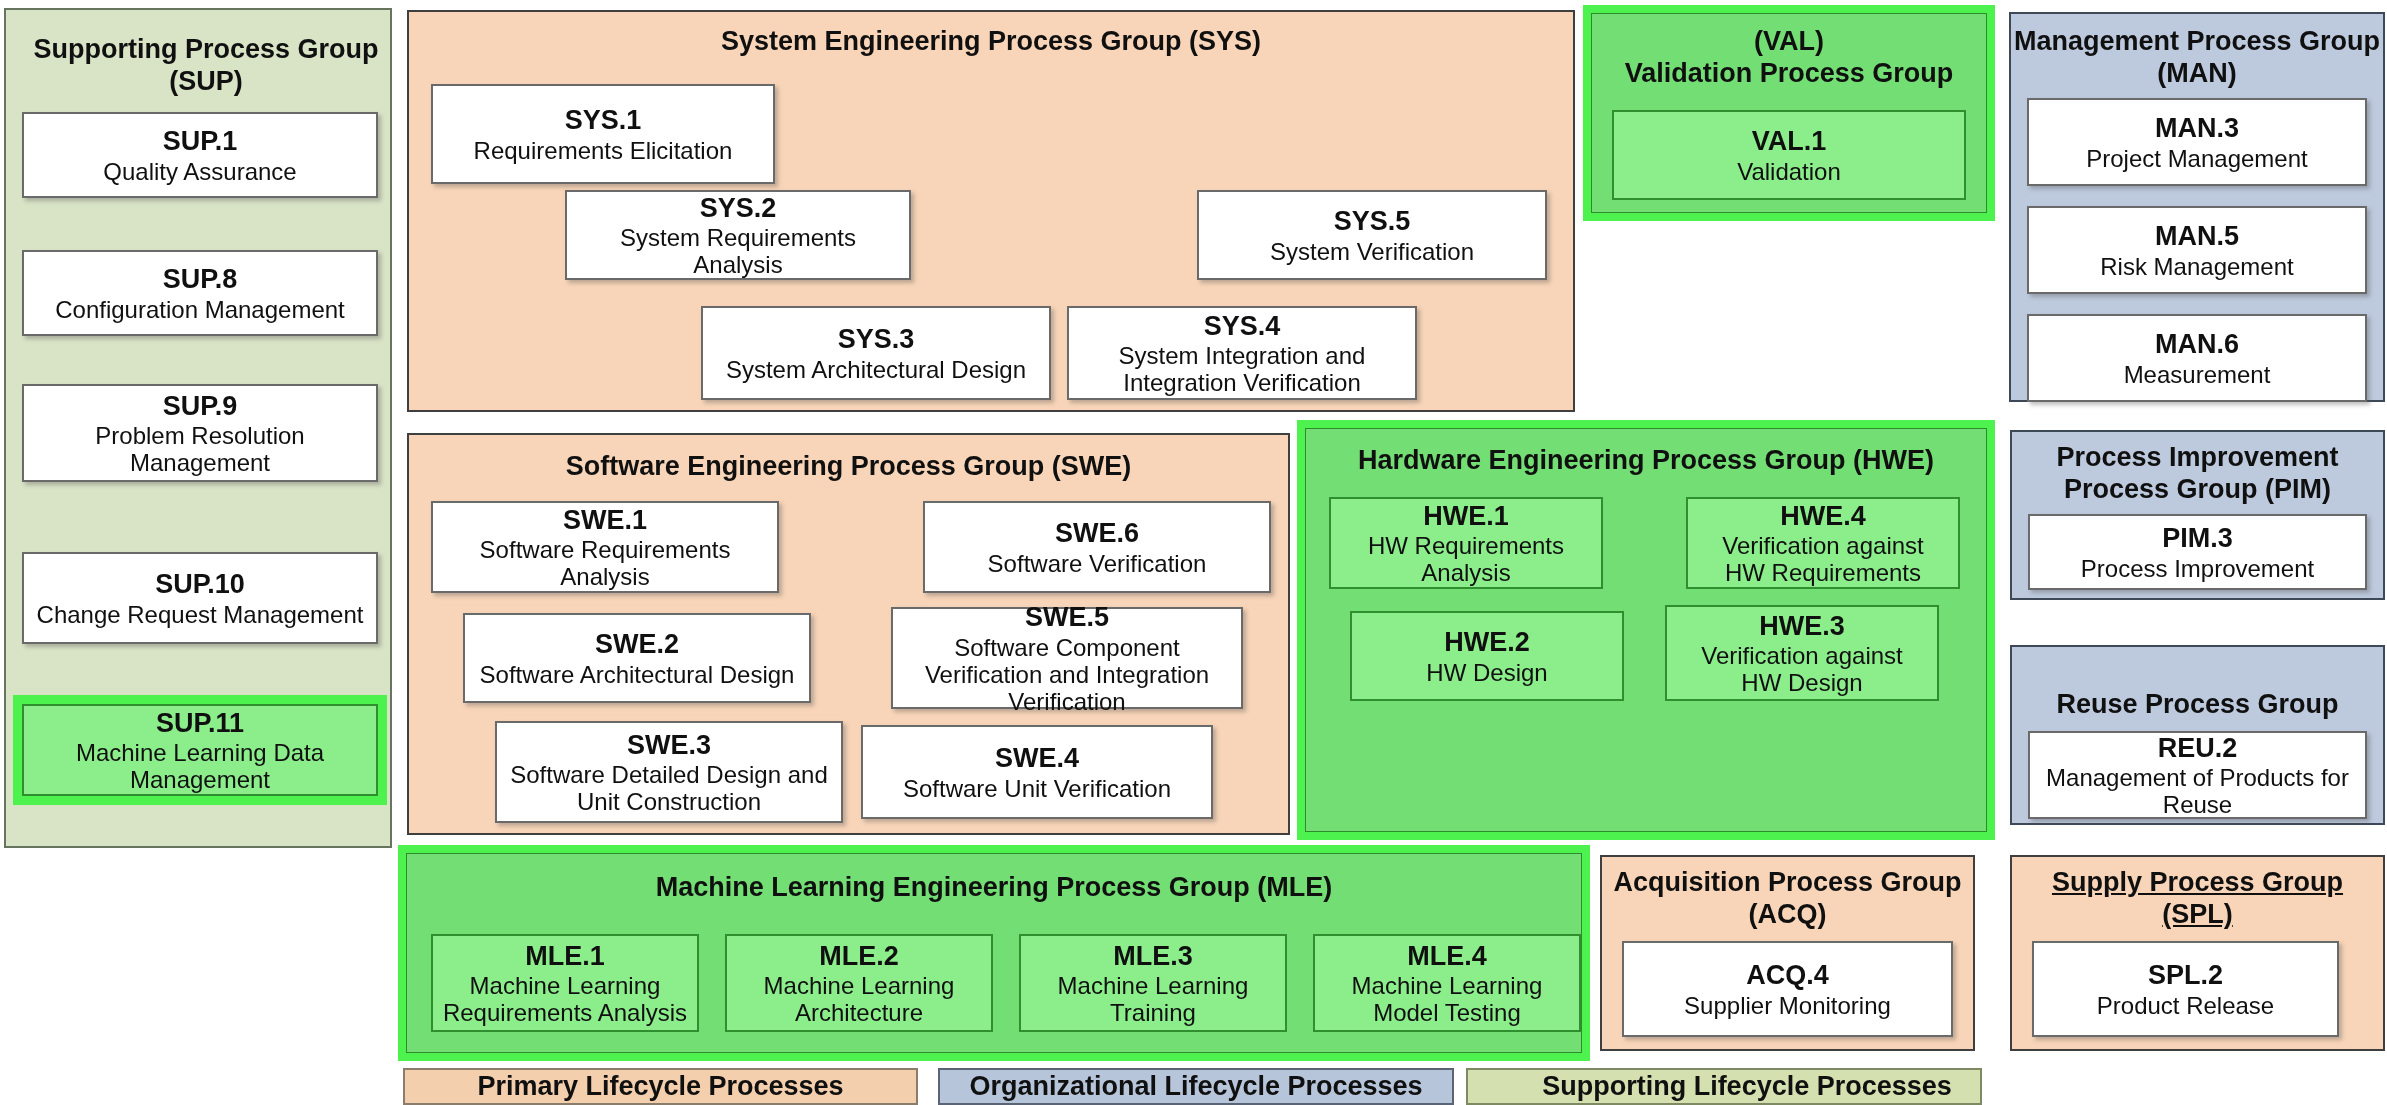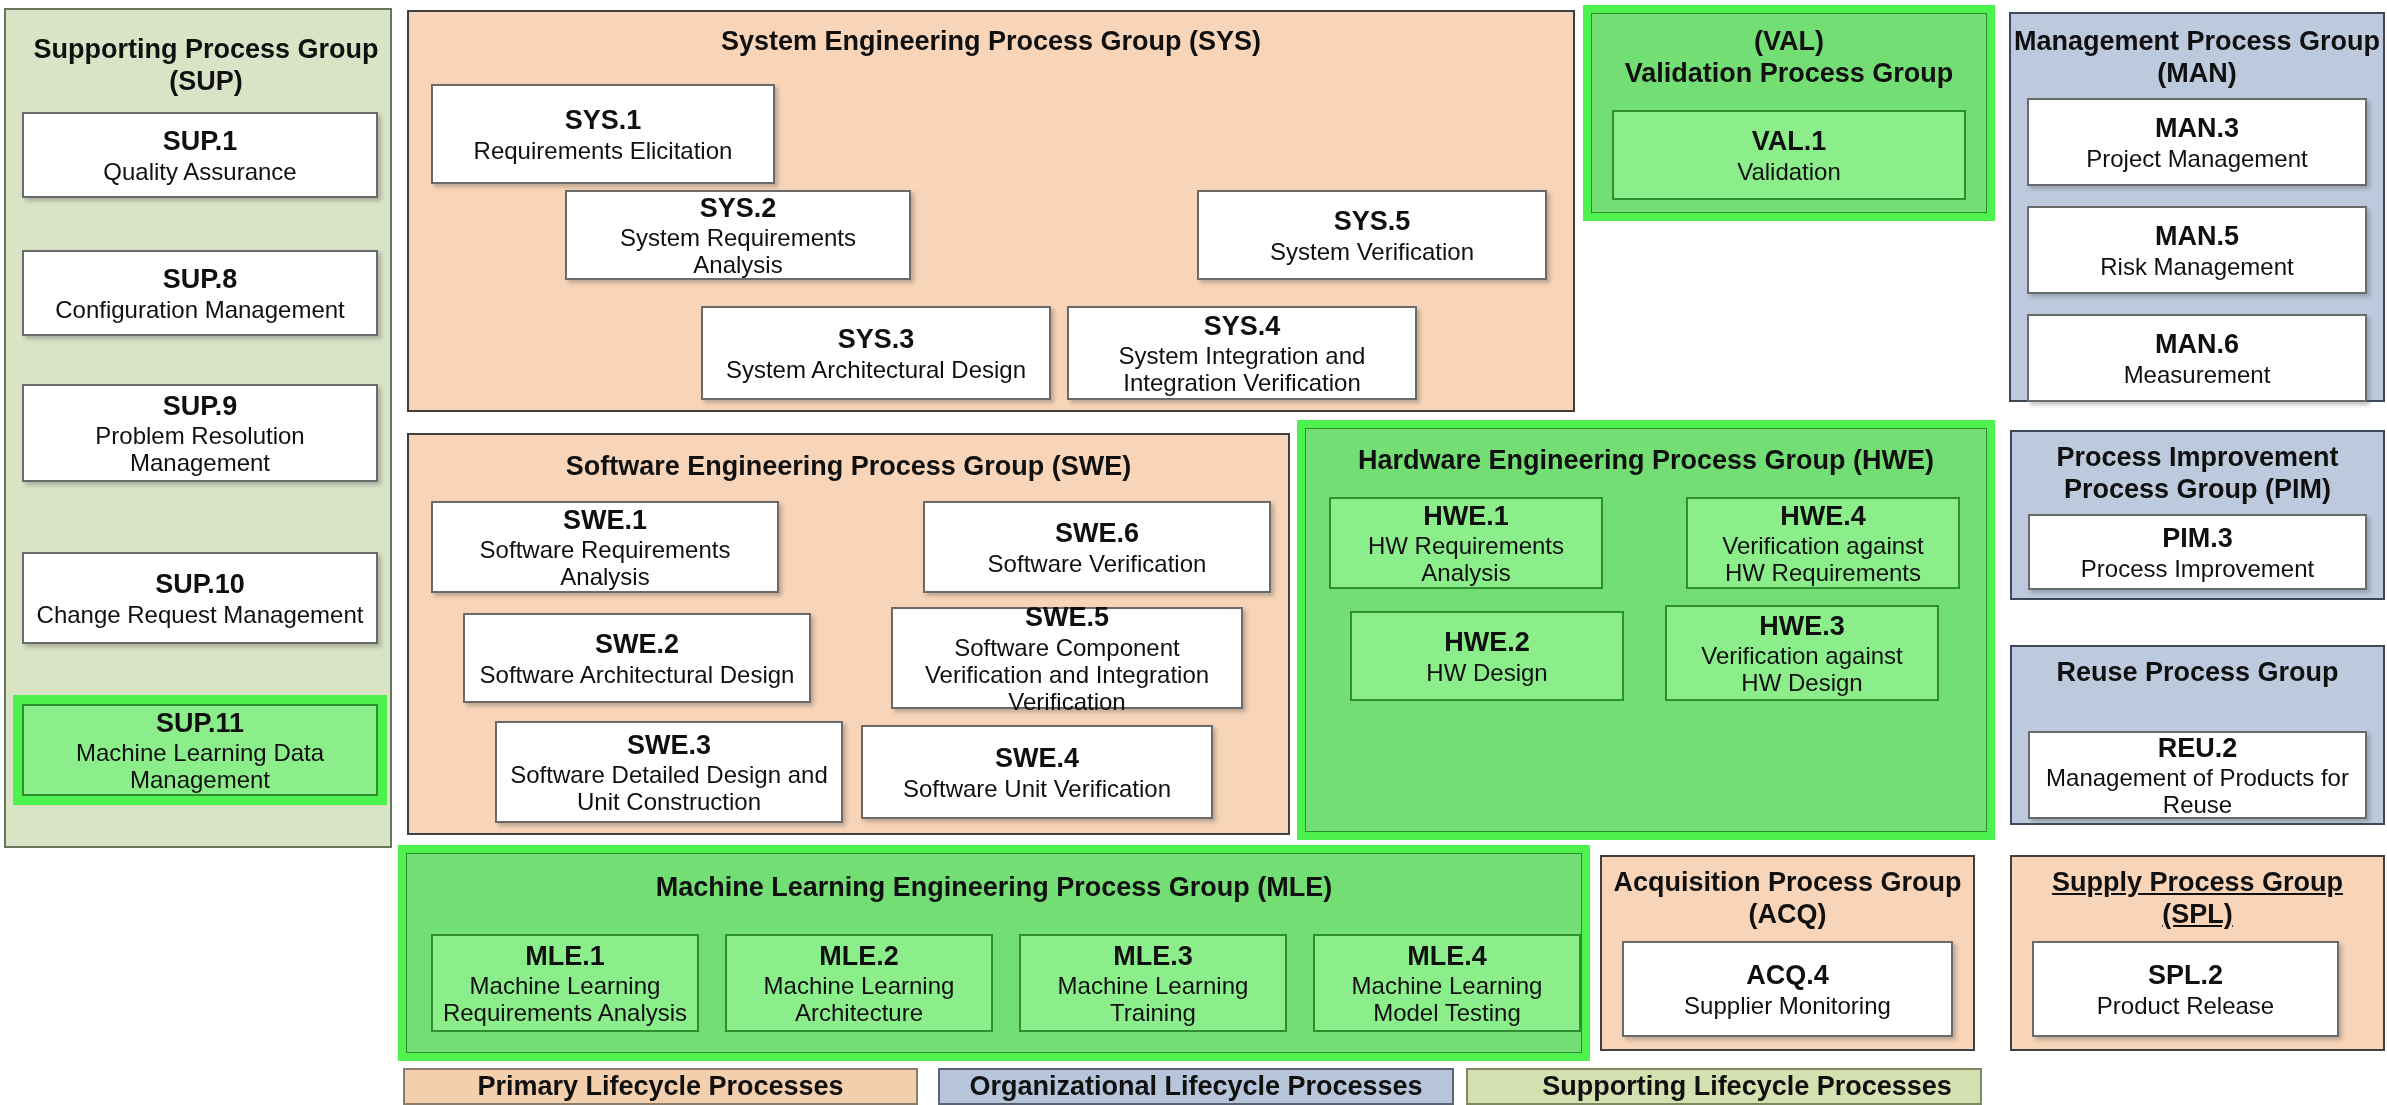--- a/index.html
+++ b/index.html
@@ -172,21 +172,21 @@
     <div>Process Improvement</div>
       <div>Process Group (PIM)</div>
   </div>
   <div class="pbox" style="left:16px;top:82px;width:339px;height:76px;">
     <div class="code">PIM.3</div>
     <div class="desc">Process Improvement</div>
   </div>
 </section>
 
 <section class="group blue" style="left:2010px;top:645px;width:375px;height:180px;">
-  <div class="gtitle" style="padding-top:10px;">
+  <div class="gtitle" style="padding-top:10px;margin-top:32px;">
     <div>Reuse Process Group</div>
   </div>
   <div class="pbox" style="left:16px;top:84px;width:339px;height:88px;">
     <div class="code">REU.2</div>
     <div class="desc">Management of Products for Reuse</div>
   </div>
 </section>
 
 <div class="greenwrap" style="left:398px;top:845px;width:1192px;height:216px;">
   <div class="greenfill">

